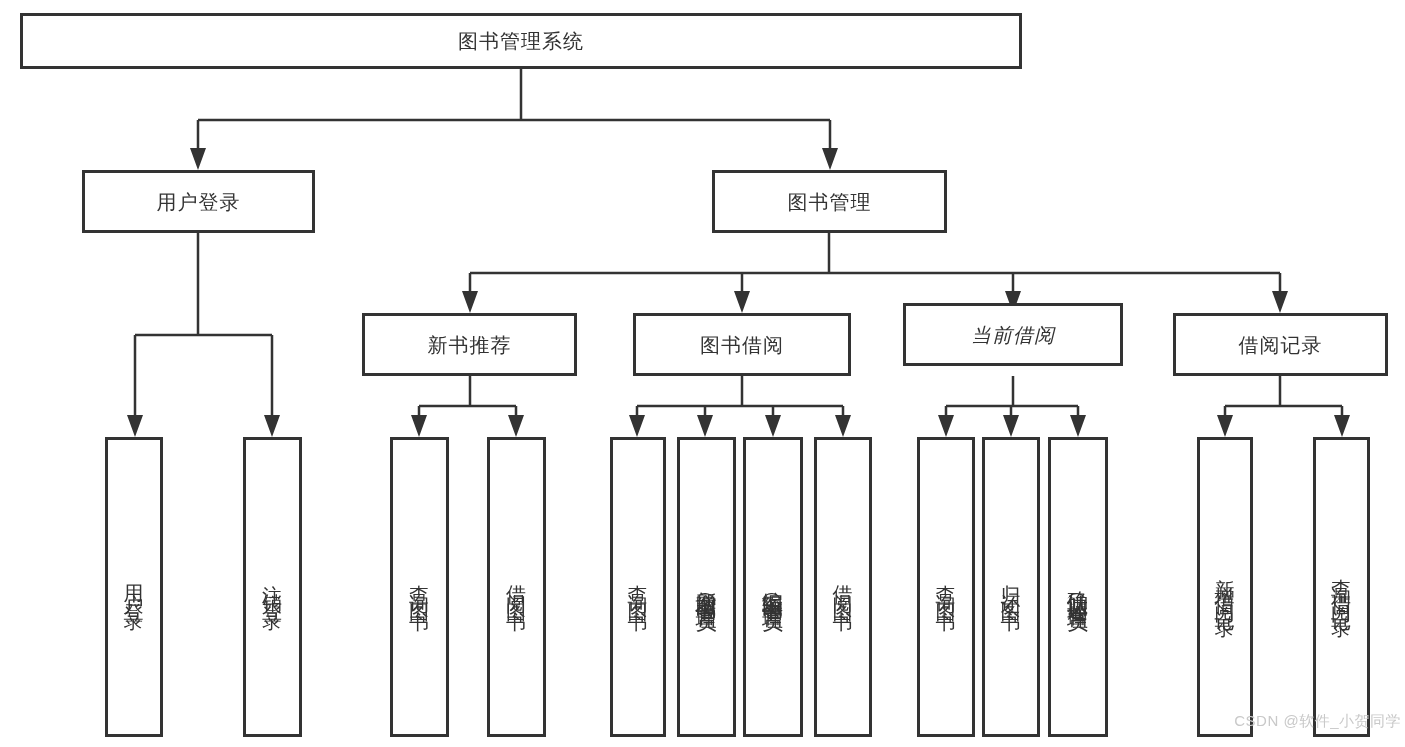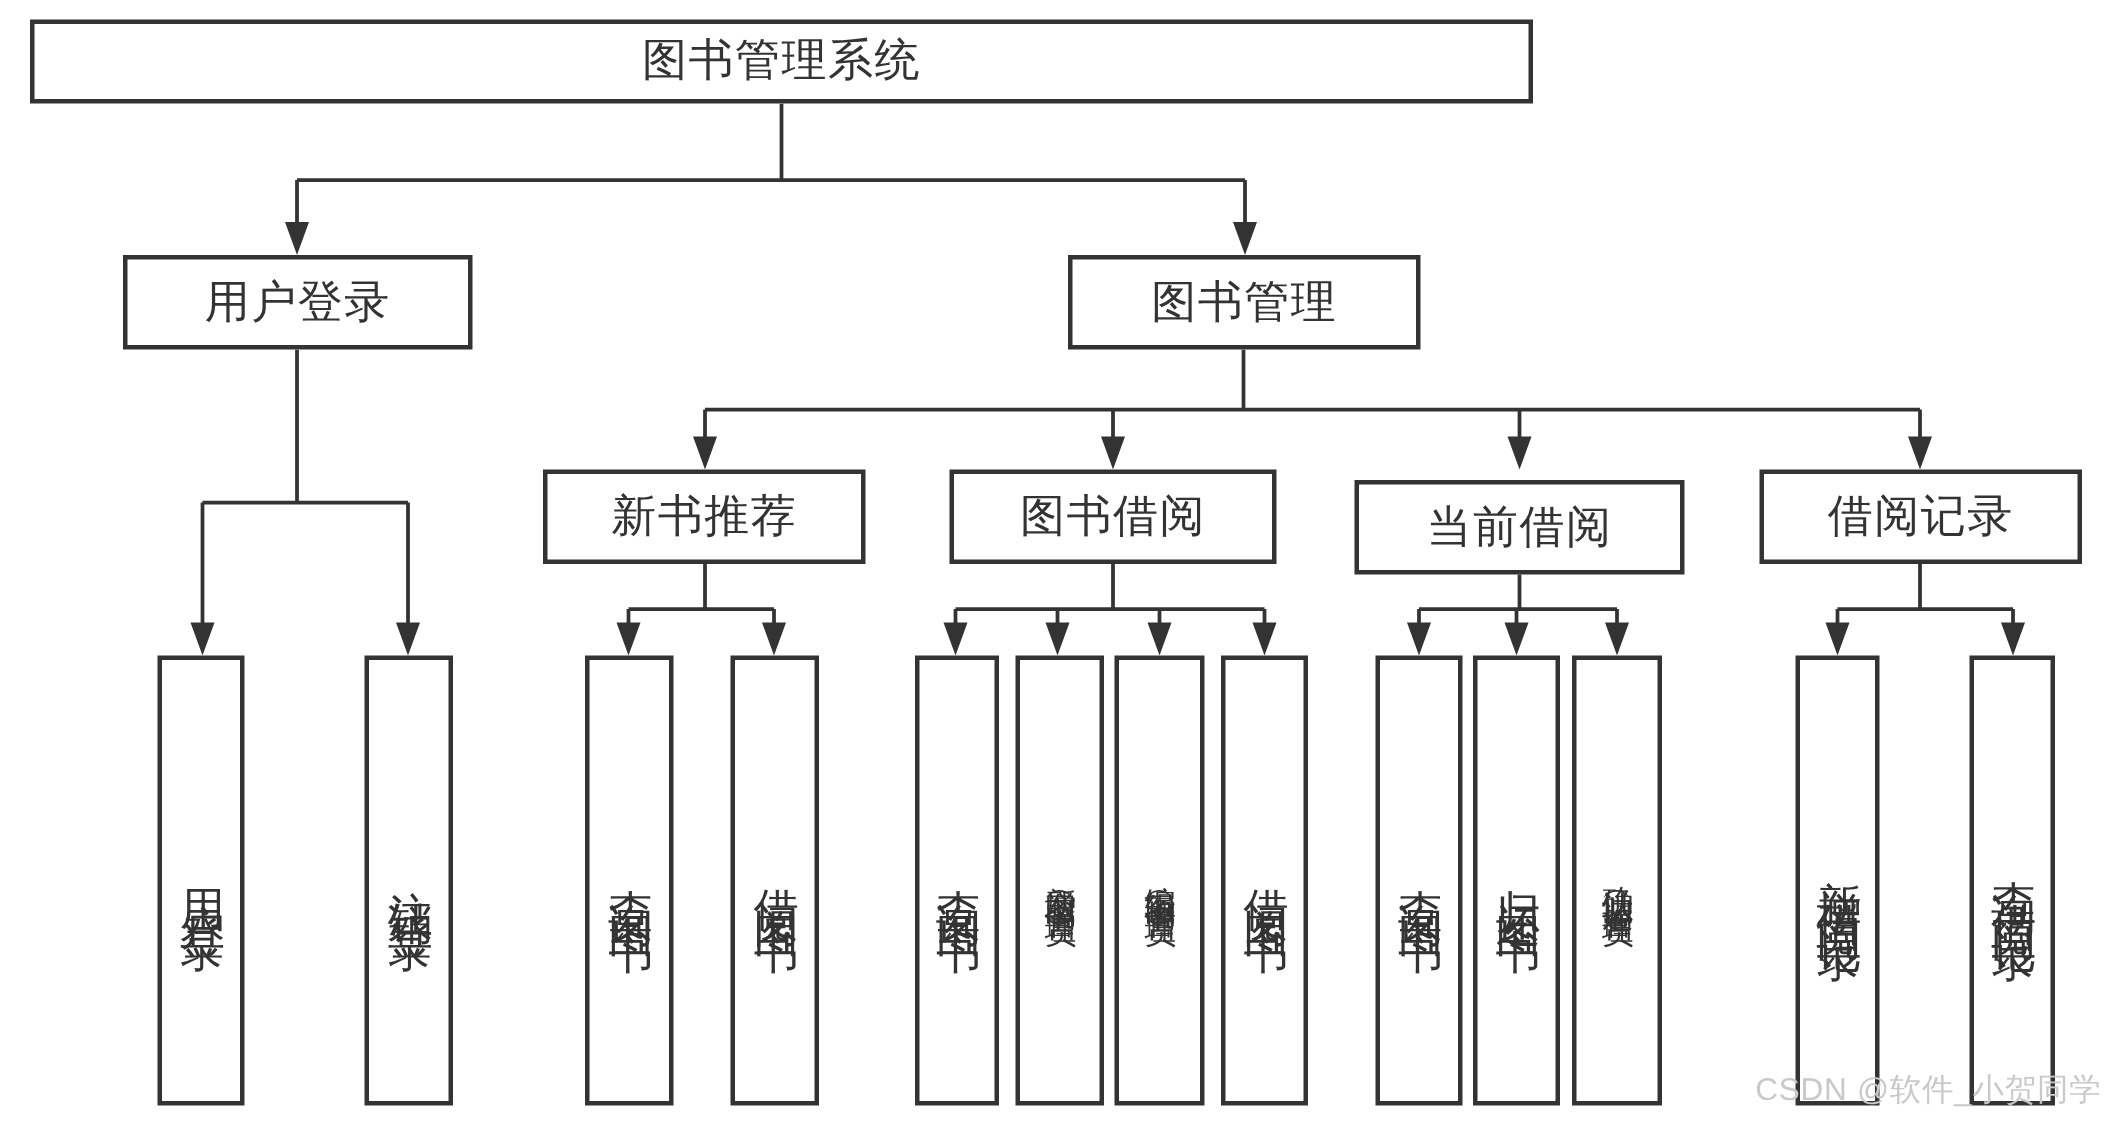--- a/index.html
+++ b/index.html
@@ -23,38 +23,38 @@
     position: absolute;
     box-sizing: border-box;
     border: 3px solid #333333;
     background: #ffffff;
     display: flex;
     align-items: center;
     justify-content: center;
   }
   .lbl {
     color: #333333;
-    font-size: 30px;
+    font-size: 20px;
     letter-spacing: 1px;
     white-space: nowrap;
     line-height: 1;
   }
   .leaf .lbl {
     writing-mode: vertical-rl;
     text-orientation: mixed;
     letter-spacing: 9px;
     white-space: normal;
   }
   .leaf.mid .lbl { letter-spacing: 8px; }
   .leaf.tight .lbl { letter-spacing: 3px; font-size: 21px; }
   .watermark {
     position: absolute;
     right: 4px;
     top: 712px;
-    font-size: 21px;
+    font-size: 15px;
     letter-spacing: 0.5px;
     color: #c9c9c9;
     z-index: 5;
   }
 </style>
 </head>
 <body>
 
 <div class="canvas">
 
@@ -85,21 +85,21 @@
   <div class="box" style="left:712px; top:170px; width:235px; height:63px;justify-content:center;">
     <span class="lbl">图书管理</span>
   </div>
 
   <div class="box" style="left:362px; top:313px; width:215px; height:63px;">
     <span class="lbl">新书推荐</span>
   </div>
   <div class="box" style="left:633px; top:313px; width:218px; height:63px;text-align:center;">
     <span class="lbl">图书借阅</span>
   </div>
-  <div class="box" style="left:903px; top:320px; width:220px; height:63px;">
+  <div class="box" style="left:903px; top:303px; width:220px; height:63px;font-style:italic;">
     <span class="lbl">当前借阅</span>
   </div>
   <div class="box" style="left:1173px; top:313px; width:215px; height:63px;">
     <span class="lbl">借阅记录</span>
   </div>
 
   <div class="box leaf" style="left:105px; top:437px; width:58px; height:300px;">
     <span class="lbl">用户登录</span>
   </div>
   <div class="box leaf" style="left:243px; top:437px; width:59px; height:300px;">

